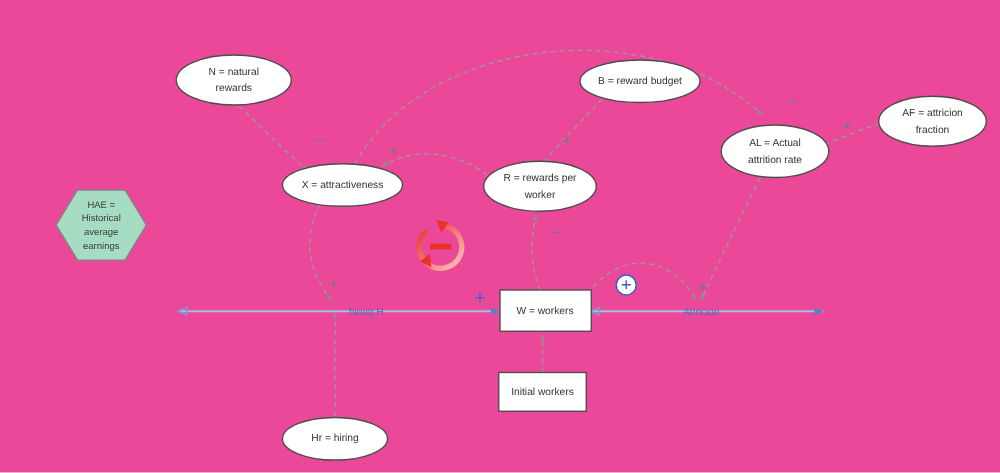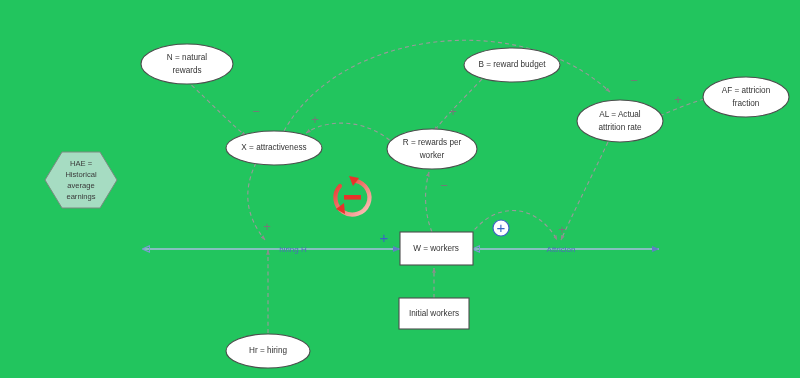--- a/index.html
+++ b/index.html
@@ -8,21 +8,21 @@
     padding: 0;
     background: #ffffff;
   }
   body {
     font-family: "Liberation Sans", sans-serif;
   }
   #canvas-wrap {
     position: relative;
     width: 800px;
     height: 378px;
-    background: #22c55e;
+    background: #ec4899;
     overflow: hidden;
   }
   svg#diagram {
     position: absolute;
     left: 0;
     top: 0;
     width: 800px;
     height: 378px;
   }
   .node-text {

